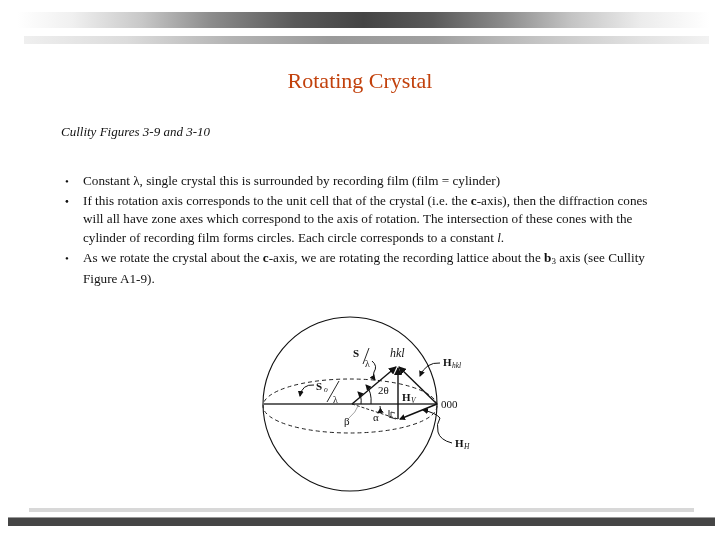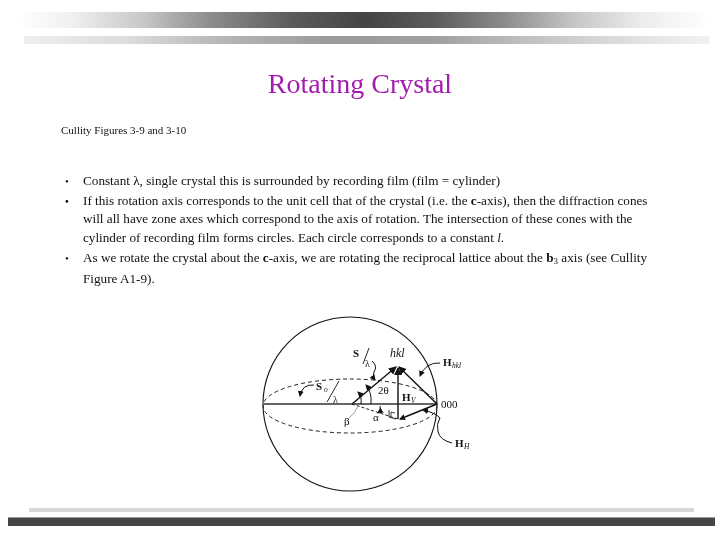--- a/index.html
+++ b/index.html
@@ -16,24 +16,24 @@
   .bar-bottom-thin {
     position: absolute; left: 29px; top: 508px; width: 665px; height: 4px;
     background: #d8d8d8;
   }
   .bar-bottom {
     position: absolute; left: 8px; top: 517px; width: 707px; height: 8px;
     background: #454545; border-top: 1px solid #9a9a9a;
   }
   .title {
     position: absolute; left: 0; top: 68px; width: 720px; text-align: center;
-    font-size: 28px; color: #a21caf;
+    font-size: 22px; color: #c2410c;
   }
   .subtitle {
-    position: absolute; left: 61px; top: 124px; font-size: 11px; color: #111;
+    position: absolute; left: 61px; top: 124px; font-size: 13px; color: #111; font-style: italic;
   }
   ul.bullets {
     position: absolute; left: 62px; top: 172px; width: 600px; margin: 0; padding: 0;
     list-style: none; font-size: 13.2px; line-height: 18.2px;
   }
   ul.bullets li { position: relative; padding-left: 21px; margin-bottom: 2px; }
   ul.bullets li .dot {
     position: absolute; left: 3px; top: 0; font-size: 11px;
   }
   b { font-weight: bold; }
@@ -57,21 +57,21 @@
   </li>
   <li>
     <span class="dot">•</span>
   </li>
   <li>
     <span class="dot">•</span>
     <span>If this rotation axis corresponds to the unit cell that of the crystal (i.e. the </span><b>c</b><span>-axis), then the diffraction cones will all have zone axes which correspond to the axis of rotation.  The intersection of these cones with the cylinder of recording film forms circles.  Each circle corresponds to a constant </span><i>l</i><span>.</span>
   </li>
   <li>
     <span class="dot">•</span>
-    <span>As we rotate the crystal about the </span><b>c</b><span>-axis, we are rotating the reciprocal lattice about the </span><b>b</b><sub>3</sub><span> axis (see Cullity Figure A1-9).</span>
+    <span>As we rotate the crystal about the </span><b>c</b><span>-axis, we are rotating the recording lattice about the </span><b>b</b><sub>3</sub><span> axis (see Cullity Figure A1-9).</span>
   </li>
 </ul>
 
 <svg class="diagram" width="720" height="540" viewBox="0 0 720 540">
   <defs>
     <marker id="arrowhead" markerWidth="8" markerHeight="8" refX="7" refY="4" orient="auto" markerUnits="userSpaceOnUse">
       <path d="M0,0 L8,4 L0,8 z" fill="#111"></path>
     </marker>
     <marker id="arrowsmall" markerWidth="6" markerHeight="6" refX="5" refY="3" orient="auto" markerUnits="userSpaceOnUse">
       <path d="M0,0 L6,3 L0,6 z" fill="#111"></path>

